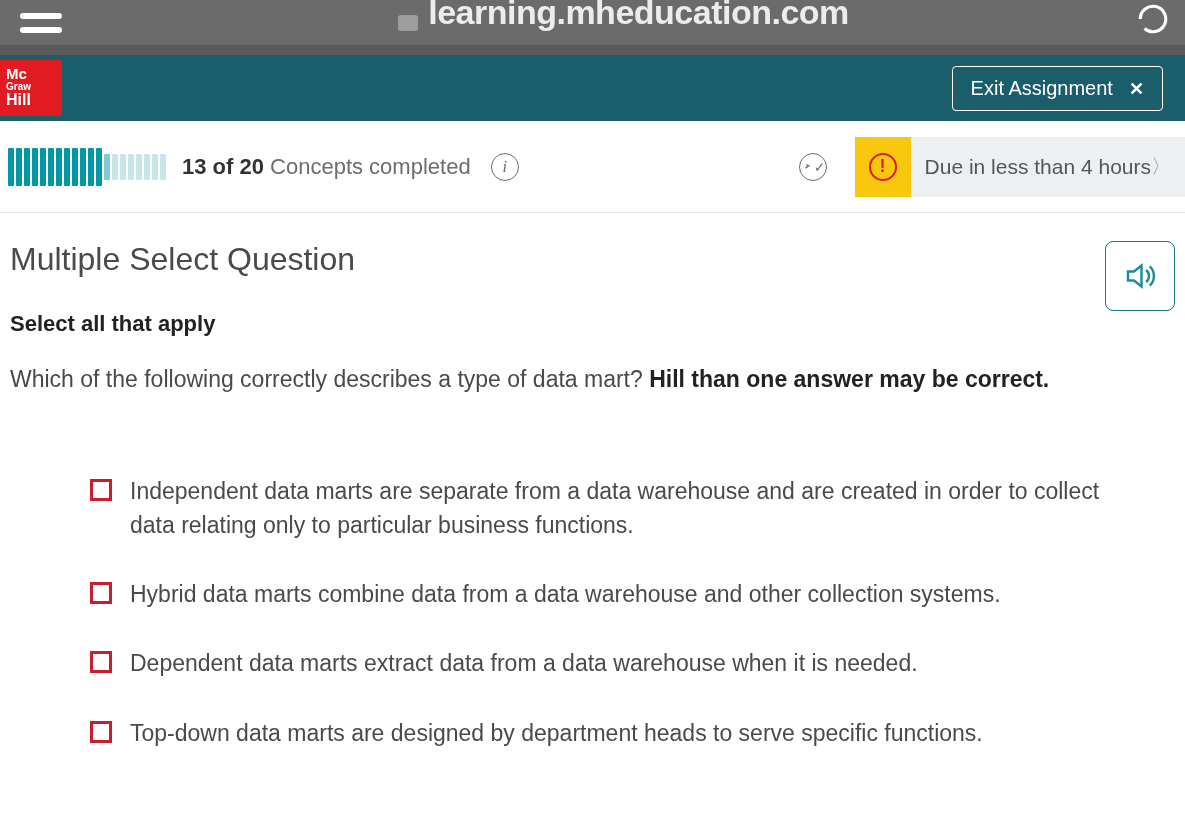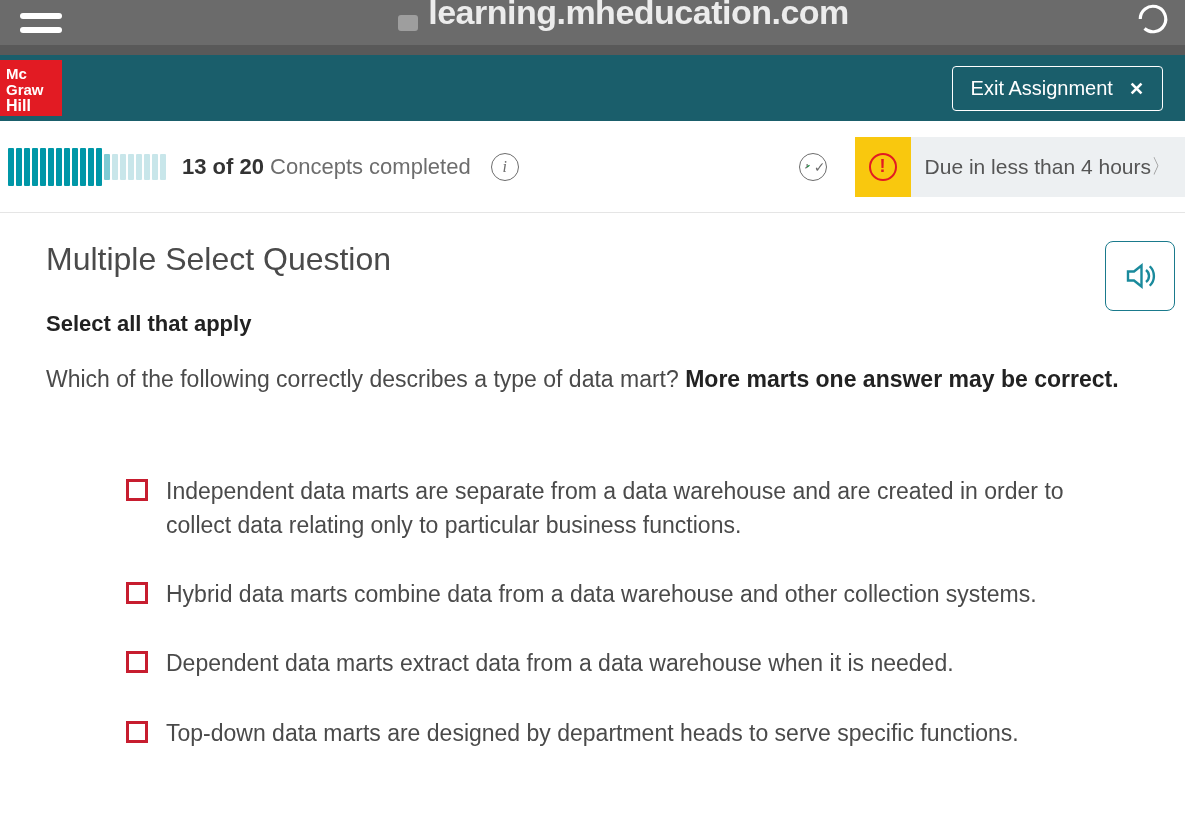--- a/index.html
+++ b/index.html
@@ -80,21 +80,21 @@
     height: 56px;
     background: #e21b23;
     color: #fff;
     font-size: 14px;
     font-weight: 700;
     line-height: 1.05;
     padding: 6px 6px;
     margin-left: 0;
   }
   .logo-l1 { font-size: 15px; }
-  .logo-l2 { font-size: 15px; }
+  .logo-l2 { font-size: 10px; }
   .logo-l3 { font-size: 16px; }
   .exit-btn {
     border: 1.5px solid #fff;
     color: #fff;
     background: transparent;
     font-size: 20px;
     padding: 10px 18px;
     border-radius: 4px;
     display: flex;
     align-items: flex-end;
@@ -196,21 +196,20 @@
   }
   .chev {
     color: #999;
     font-size: 20px;
     font-weight: 300;
   }
 
   
   .question-area {
     padding: 28px 10px 0 10px;
-    margin-left: 36px;
   }
   .q-header-row {
     display: flex;
     align-items: flex-start;
     justify-content: space-between;
   }
   .q-title {
     font-size: 32px;
     font-weight: 400;
     color: #4a4a4a;
@@ -349,21 +348,21 @@
     <div class="audio-btn">
       <svg width="36" height="36" viewBox="0 0 24 24" fill="none" stroke="#1a8a9c" stroke-width="1.6">
         <path d="M4 9v6h4l5 4V5L8 9H4z" fill="none"></path>
         <path d="M16 8a5 5 0 0 1 0 8"></path>
         <path d="M18.5 5.5a9 9 0 0 1 0 13"></path>
       </svg>
     </div>
   </div>
   <div class="q-instruction">Select all that apply</div>
   <div class="q-text">
-    <span>Which of the following correctly describes a type of data mart? </span><b>More marts one answer may be correct.</b>
+    <span>Which of the following correctly describes a type of data mart? </span><b>Hill than one answer may be correct.</b>
   </div>
 
   <div class="options">
     <div class="option">
       <div class="checkbox"></div>
       <div class="option-text">Independent data marts are separate from a data warehouse and are created in order to collect data relating only to particular business functions.</div>
     </div>
     <div class="option">
       <div class="checkbox"></div>
       <div class="option-text">Hybrid data marts combine data from a data warehouse and other collection systems.</div>

